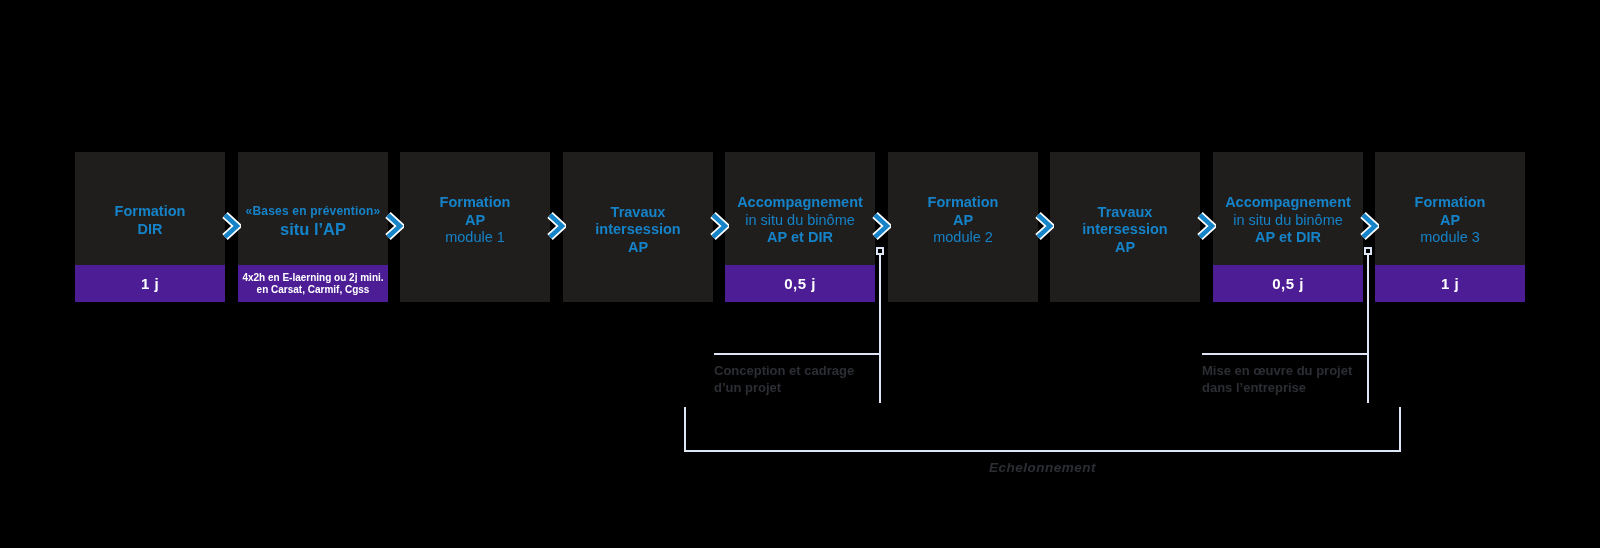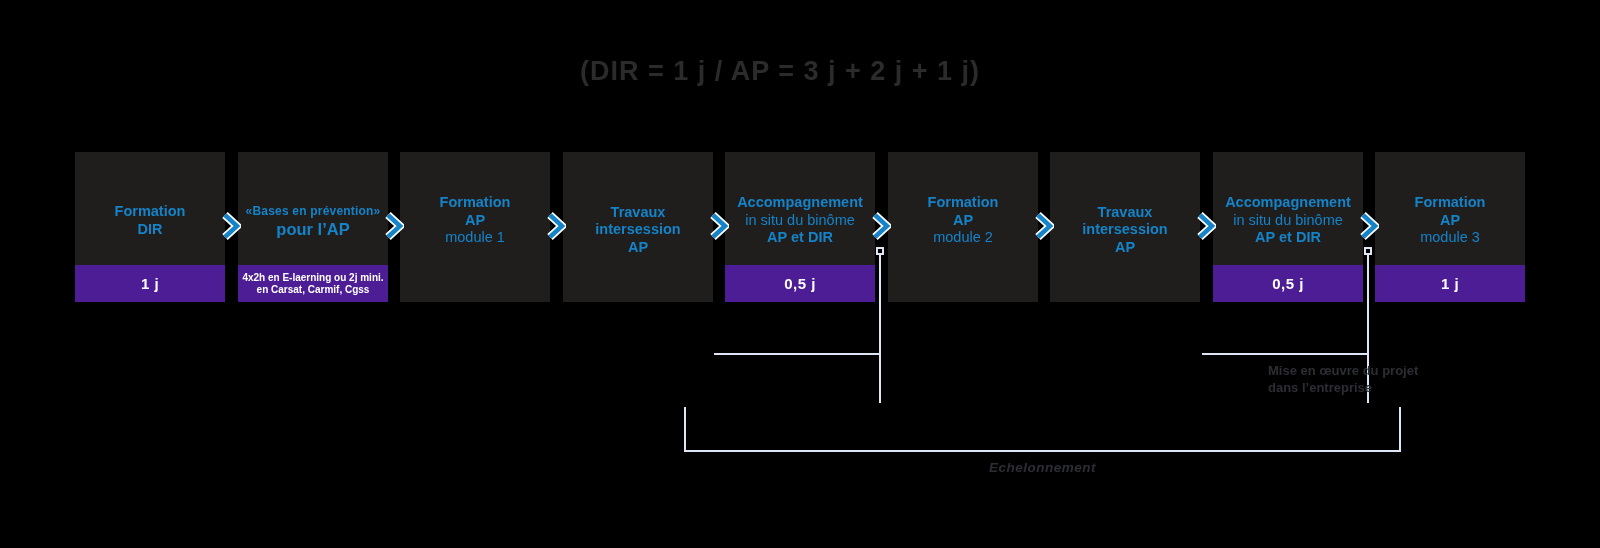--- a/index.html
+++ b/index.html
@@ -47,36 +47,35 @@
   .bracket-label{
     position:absolute;top:460px;left:684px;width:717px;text-align:center;
     font-size:13.5px;font-weight:bold;color:#2c2e34;letter-spacing:0.5px;font-style:italic;
   }
 </style>
 </head>
 <body>
 
 <div class="canvas">
 
-  <div class="page-title">(DIR = 1 j / AP = 3 j + 2 j + 1 j)</div>
 
   <div class="box" style="left:75px">
     <div class="box-title with-footer">
       <div class="t-line">Formation</div>
       <div class="t-line">DIR</div>
     </div>
     <div class="box-footer">
       <div class="duration">1 j</div>
     </div>
   </div>
 
   <div class="box" style="left:238px">
     <div class="box-title with-footer">
       <div class="t-line small">«Bases en prévention»</div>
-      <div class="t-line large">pour l’AP</div>
+      <div class="t-line large">situ l’AP</div>
     </div>
     <div class="box-footer">
       <div class="footnote">4x2h en E-laerning ou 2j mini.</div>
       <div class="footnote">en Carsat, Carmif, Cgss</div>
     </div>
   </div>
 
   <div class="box" style="left:400px">
     <div class="box-title with-footer">
       <div class="t-line">Formation</div>
@@ -187,25 +186,29 @@
   <div class="chevron" style="left:1369px">
       <svg viewBox="0 0 20 28">
         <path d="M4 3 L16 14 L4 25" fill="none" stroke="#ffffff" stroke-width="8" stroke-linejoin="miter"></path>
         <path d="M4 3 L16 14 L4 25" fill="none" stroke="#1583c8" stroke-width="4.5" stroke-linejoin="miter"></path>
       </svg>
     </div>
 
   <div class="marker" style="left:876px;top:247px"></div>
   <div class="vline" style="left:879px;top:255px;height:148px"></div>
   <div class="hline" style="left:714px;top:353px;width:167px"></div>
+  <div class="note" style="left:714px;top:362px">
+    <div>Conception et cadrage</div>
+    <div>d’un projet</div>
+  </div>
 
   <div class="marker" style="left:1364px;top:247px"></div>
   <div class="vline" style="left:1367px;top:255px;height:148px"></div>
   <div class="hline" style="left:1202px;top:353px;width:167px"></div>
-  <div class="note" style="left:1268px;top:362px">
+  <div class="note" style="left:1202px;top:362px">
     <div>Mise en œuvre du projet</div>
     <div>dans l’entreprise</div>
   </div>
 
   <div class="vline" style="left:684px;top:407px;height:45px"></div>
   <div class="vline" style="left:1399px;top:407px;height:45px"></div>
   <div class="hline" style="left:684px;top:450px;width:717px"></div>
   <div class="bracket-label">Echelonnement</div>
 
 </div>

